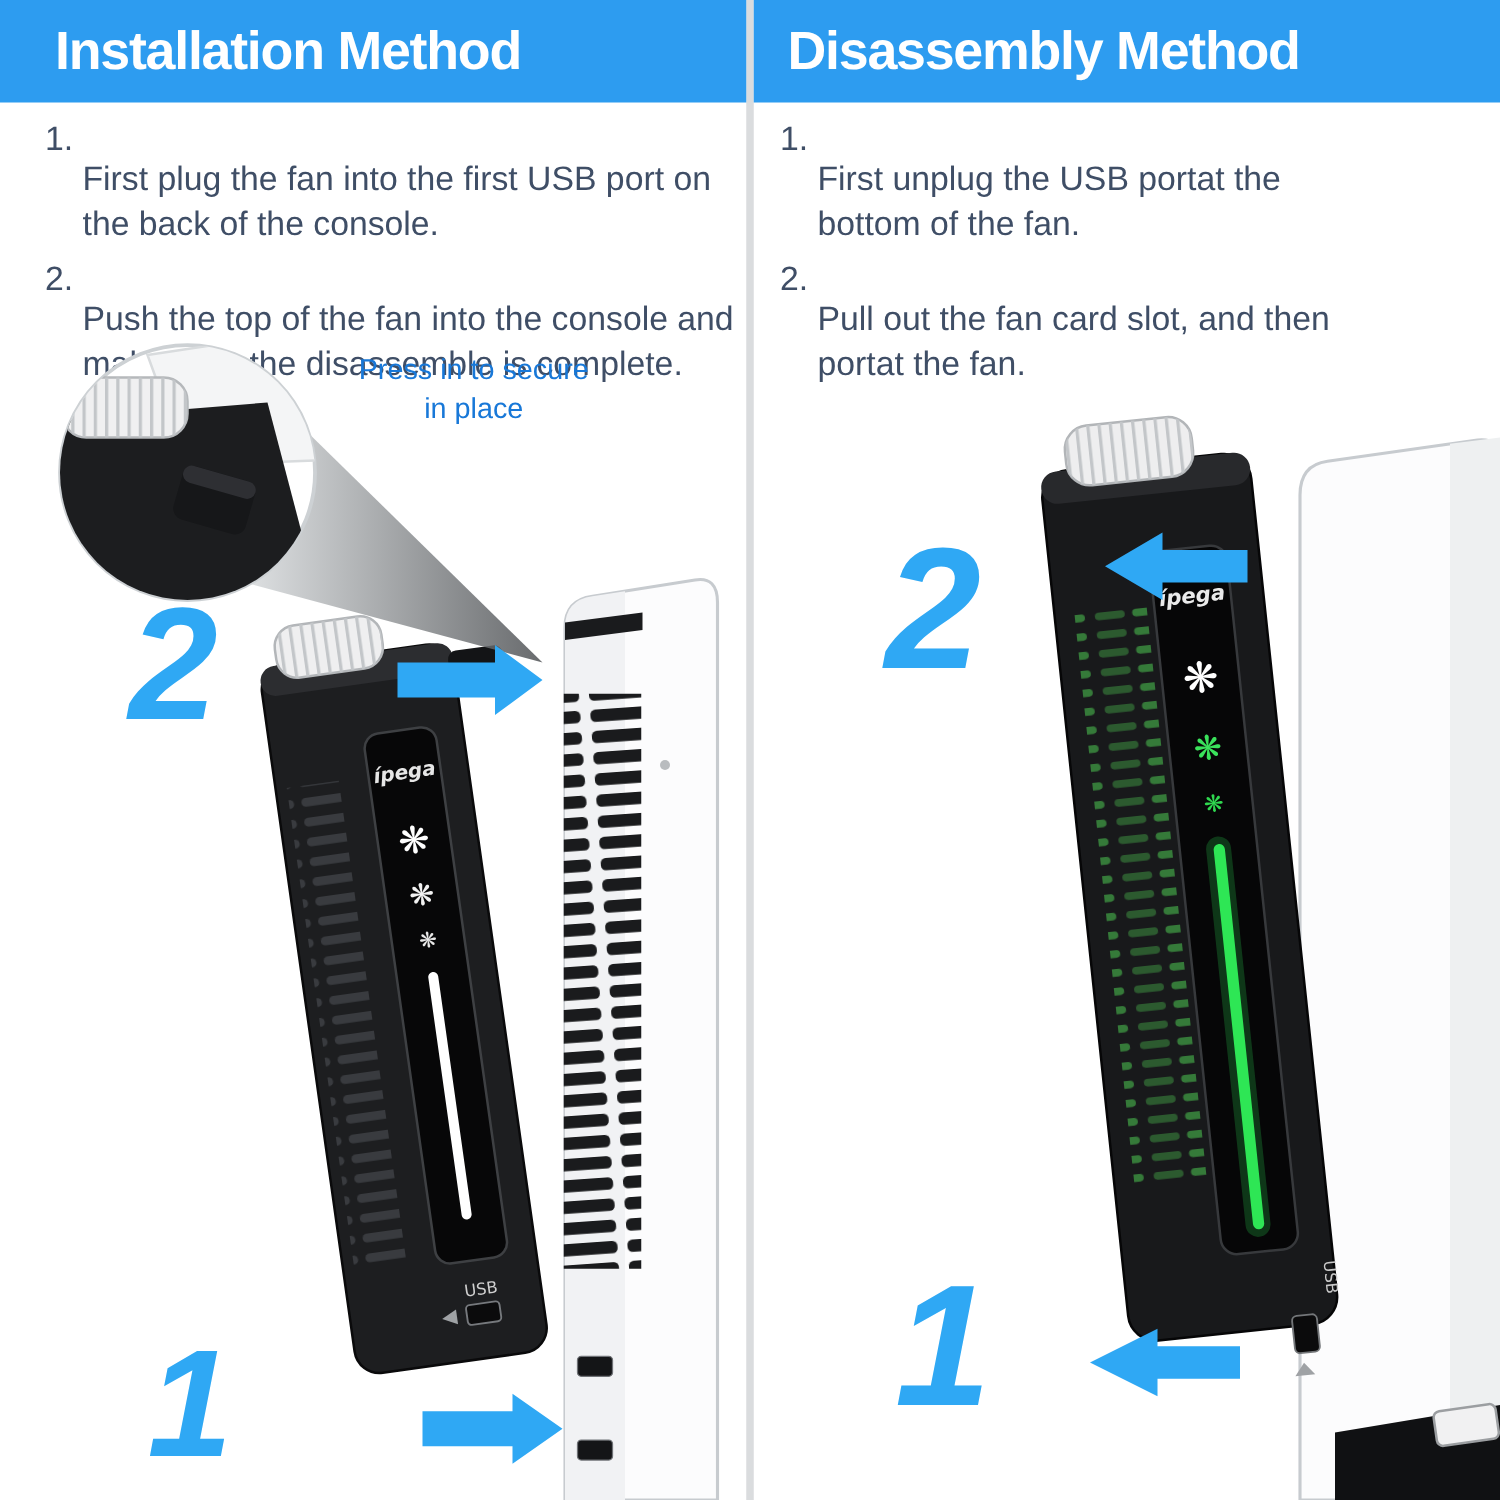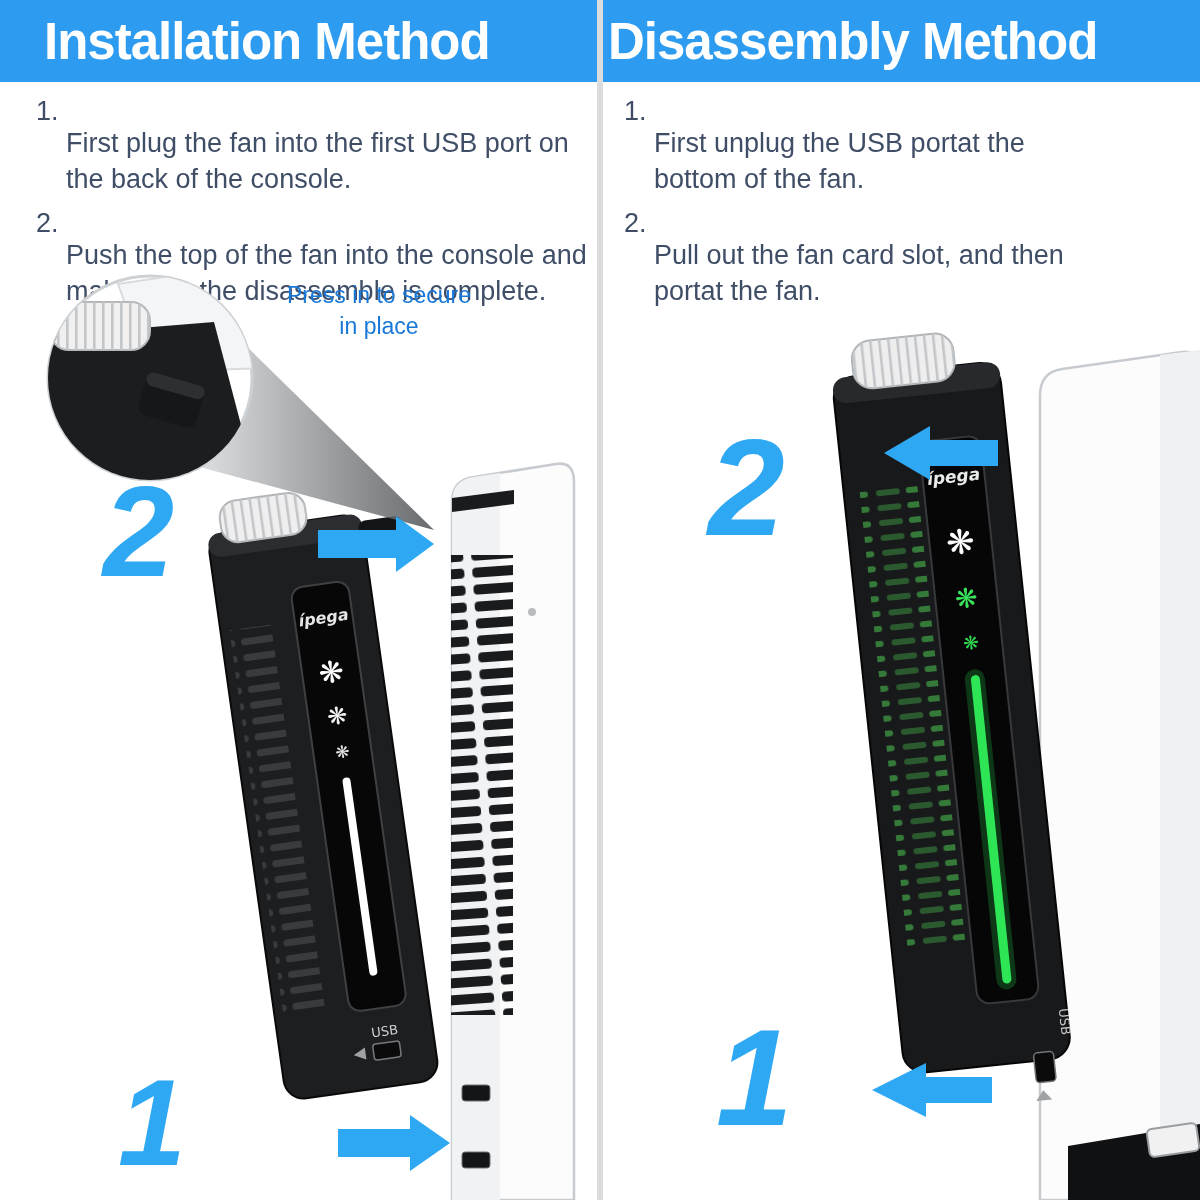--- a/index.html
+++ b/index.html
@@ -5,23 +5,23 @@
   html,body{margin:0;padding:0;background:#fff;}
   body{width:1200px;height:1200px;position:relative;overflow:hidden;
        font-family:"Liberation Sans",sans-serif;}
   .page{position:absolute;inset:0;background:#fff;}
 
   .divider{position:absolute;left:597px;top:0;width:6px;height:1200px;background:#dadcde;}
 
   .banner{position:absolute;top:0;height:82px;background:#2d9cf0;display:flex;align-items:center;}
   .banner.left{left:0;width:597px;}
   .banner.right{left:603px;width:597px;}
-  .banner h1{margin:0;color:#fff;font-size:51px;font-weight:bold;letter-spacing:-1px;line-height:1;}
+  .banner h1{margin:0;color:#fff;font-size:43px;font-weight:bold;letter-spacing:-1px;line-height:1;}
   .banner.left h1{padding-left:44px;}
-  .banner.right h1{padding-left:5px;}
+  .banner.right h1{padding-left:27px;}
 
   .steps{position:absolute;margin:0;padding:0;list-style:none;}
   .steps.left{left:36px;top:94px;width:552px;}
   .steps.right{left:624px;top:94px;width:480px;}
   .step{display:flex;margin-bottom:9px;color:#3f4e66;font-size:27px;line-height:1.32;}
   .step .n{flex:0 0 30px;}
   .step .t{flex:1;margin-top:32px;}
 
   .callout{position:absolute;left:284px;top:280px;width:190px;font-size:23px;
            color:#1878d8;text-align:center;line-height:1.35;}

